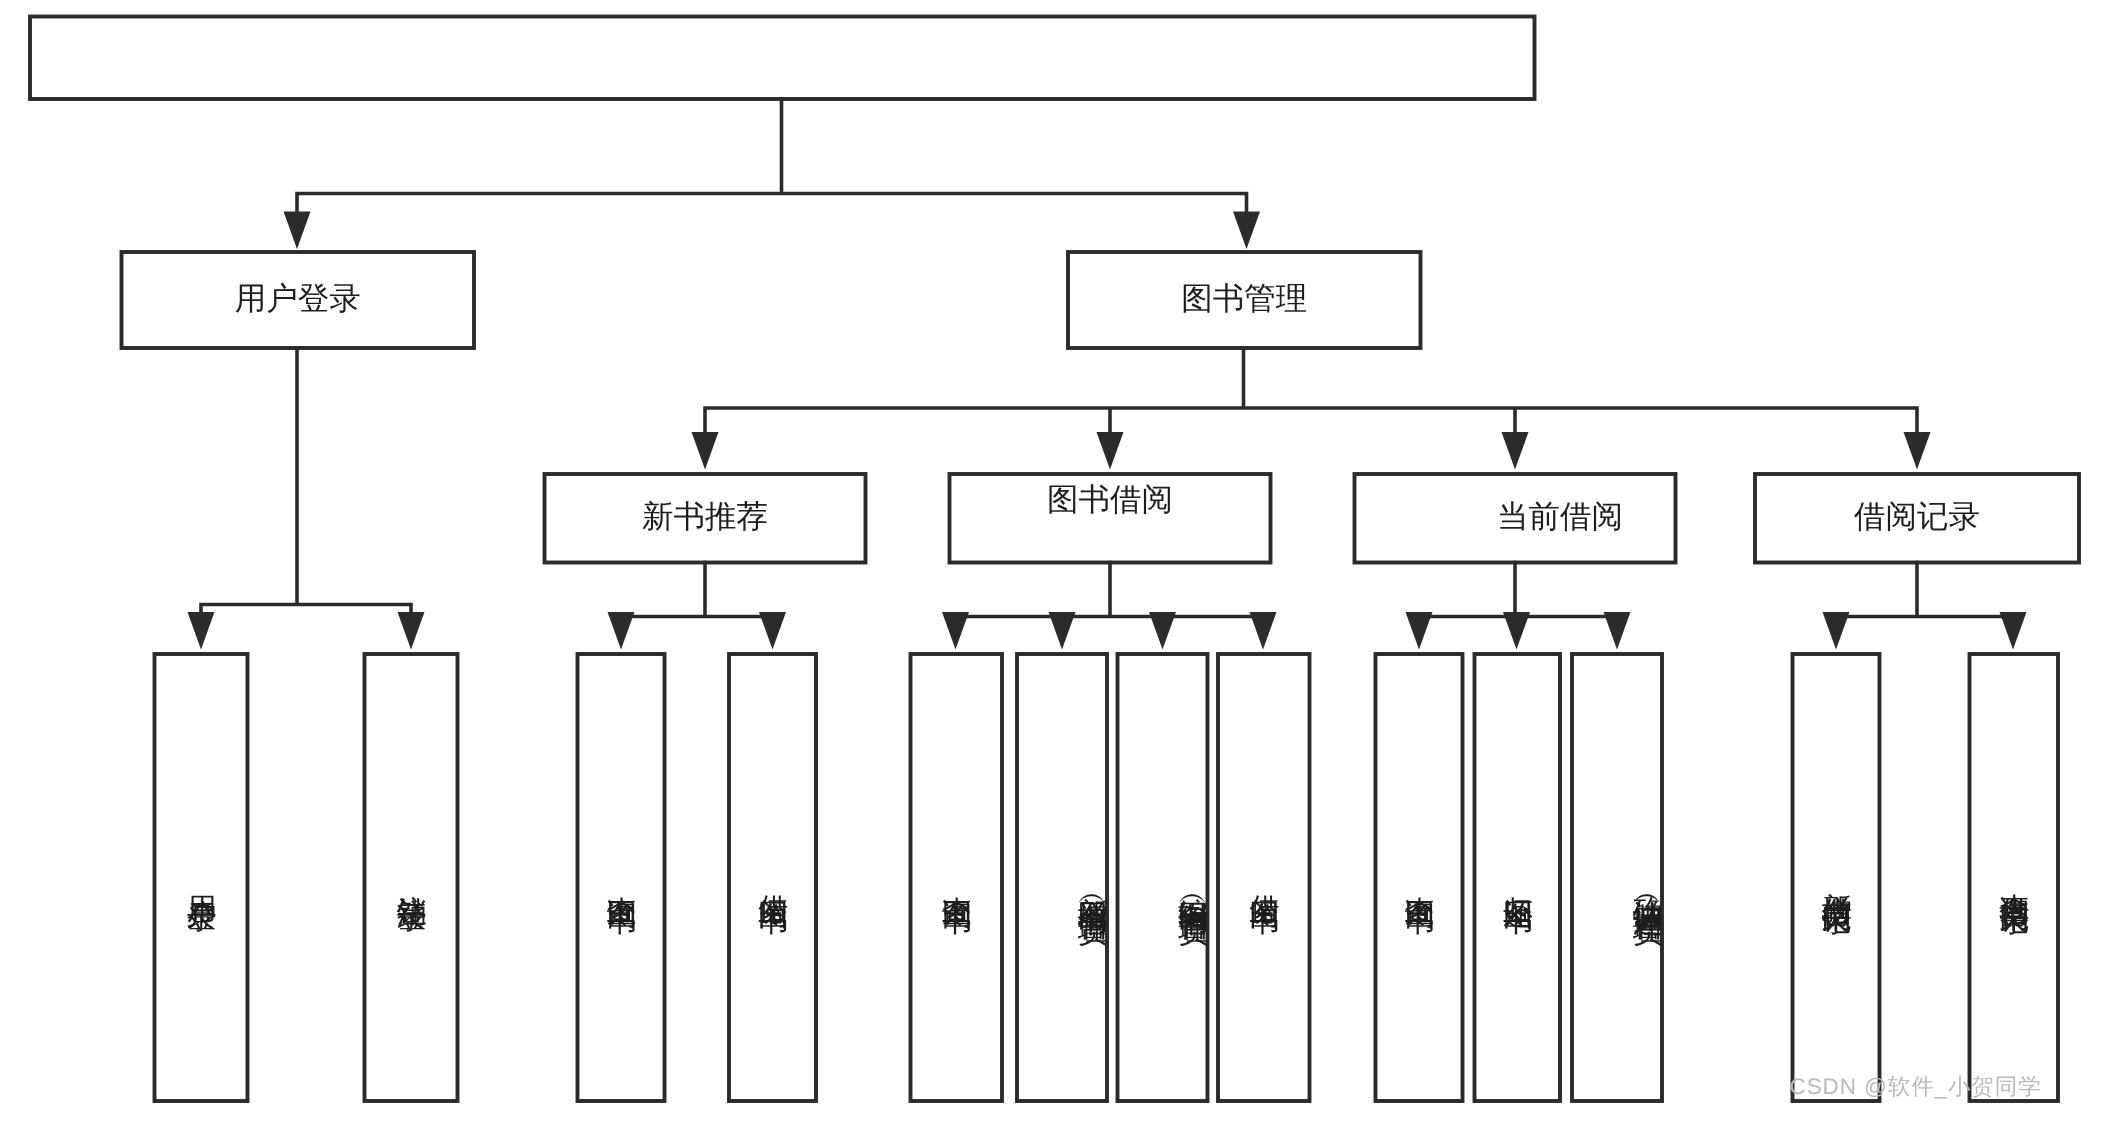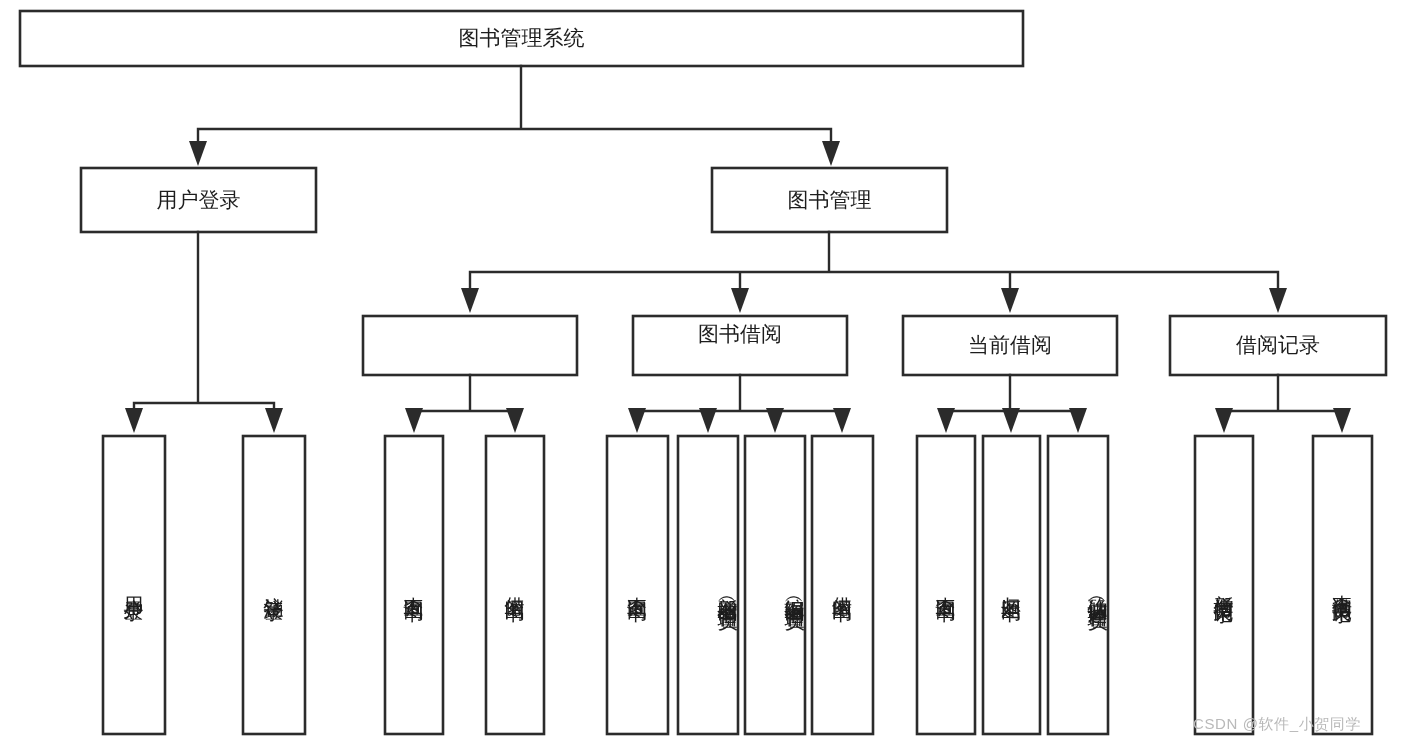--- a/index.html
+++ b/index.html
@@ -101,27 +101,27 @@
     <path class="conn" d="M 1010 375 L 1010 411 M 946 411 L 1078 411 M 946 411 L 946 416 M 1011 411 L 1011 416 M 1078 411 L 1078 416"></path>
     <polygon class="arrow-head" points="946,433 937,408 955,408"></polygon>
     <polygon class="arrow-head" points="1011,433 1002,408 1020,408"></polygon>
     <polygon class="arrow-head" points="1078,433 1069,408 1087,408"></polygon>
 
     <path class="conn" d="M 1278 375 L 1278 411 M 1224 411 L 1342 411 M 1224 411 L 1224 416 M 1342 411 L 1342 416"></path>
     <polygon class="arrow-head" points="1224,433 1215,408 1233,408"></polygon>
     <polygon class="arrow-head" points="1342,433 1333,408 1351,408"></polygon>
   </svg>
 
-  <div class="node-label horiz" style="left:20px;top:11px;width:1003px;height:55px;">图书管理系统</div>
 
   <div class="node-label horiz" style="left:81px;top:168px;width:235px;height:64px;">用户登录</div>
   <div class="node-label horiz" style="left:712px;top:168px;width:235px;height:64px;border-radius:22px;">图书管理</div>
 
+  <div class="node-label horiz" style="left:363px;top:316px;width:214px;height:59px;">新书推荐</div>
   <div class="node-label horiz" style="left:633px;top:305px;width:214px;height:59px;">图书借阅</div>
-  <div class="node-label horiz" style="left:903px;top:316px;width:214px;height:59px;">当前借阅</div>
+  <div class="node-label horiz" style="left:933px;top:316px;width:214px;height:59px;">当前借阅</div>
   <div class="node-label horiz" style="left:1170px;top:316px;width:216px;height:59px;">借阅记录</div>
 
   <div class="node-label vert" style="left:103px;top:436px;width:62px;height:298px;">用户登录</div>
   <div class="node-label vert" style="left:243px;top:436px;width:62px;height:298px;">注销登录</div>
 
   <div class="node-label vert" style="left:385px;top:436px;width:58px;height:298px;">查询图书</div>
   <div class="node-label vert" style="left:486px;top:436px;width:58px;height:298px;">借阅图书</div>
 
   <div class="node-label vert" style="left:607px;top:436px;width:61px;height:298px;">查询图书</div>
   <div class="node-label vert top-aligned" style="left:678px;top:436px;width:60px;height:298px;">新增图书（管理员）</div>

